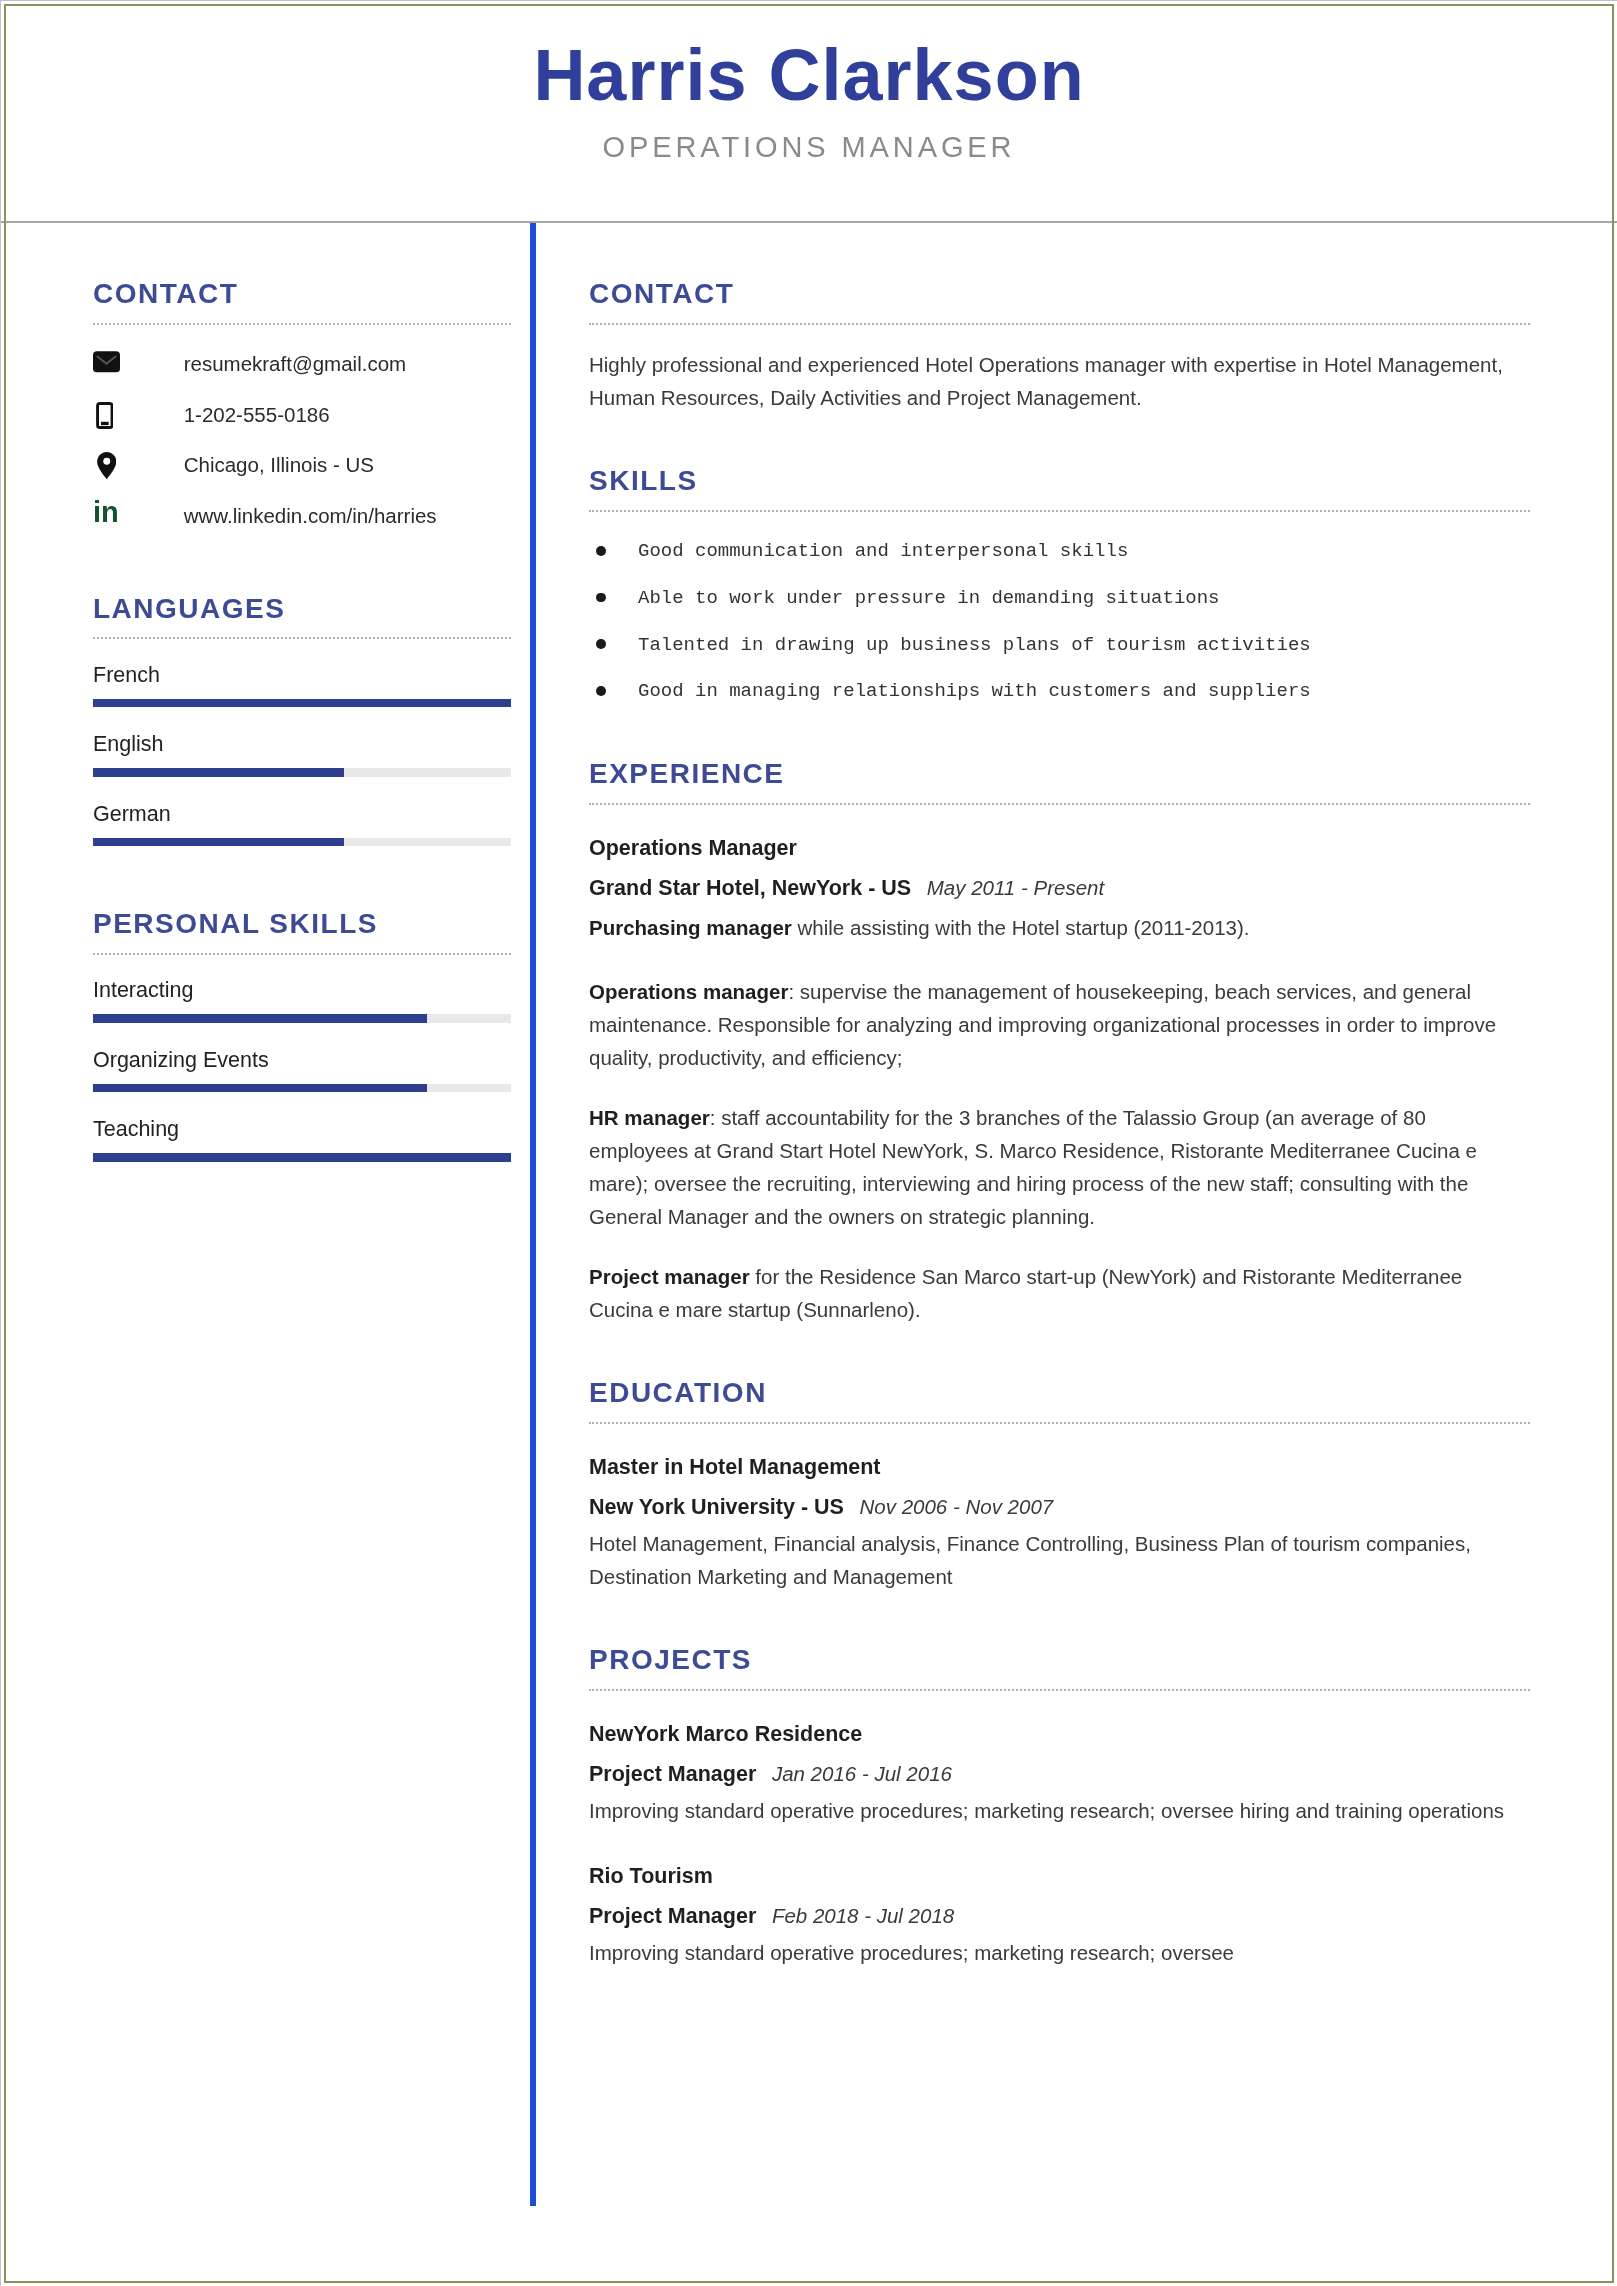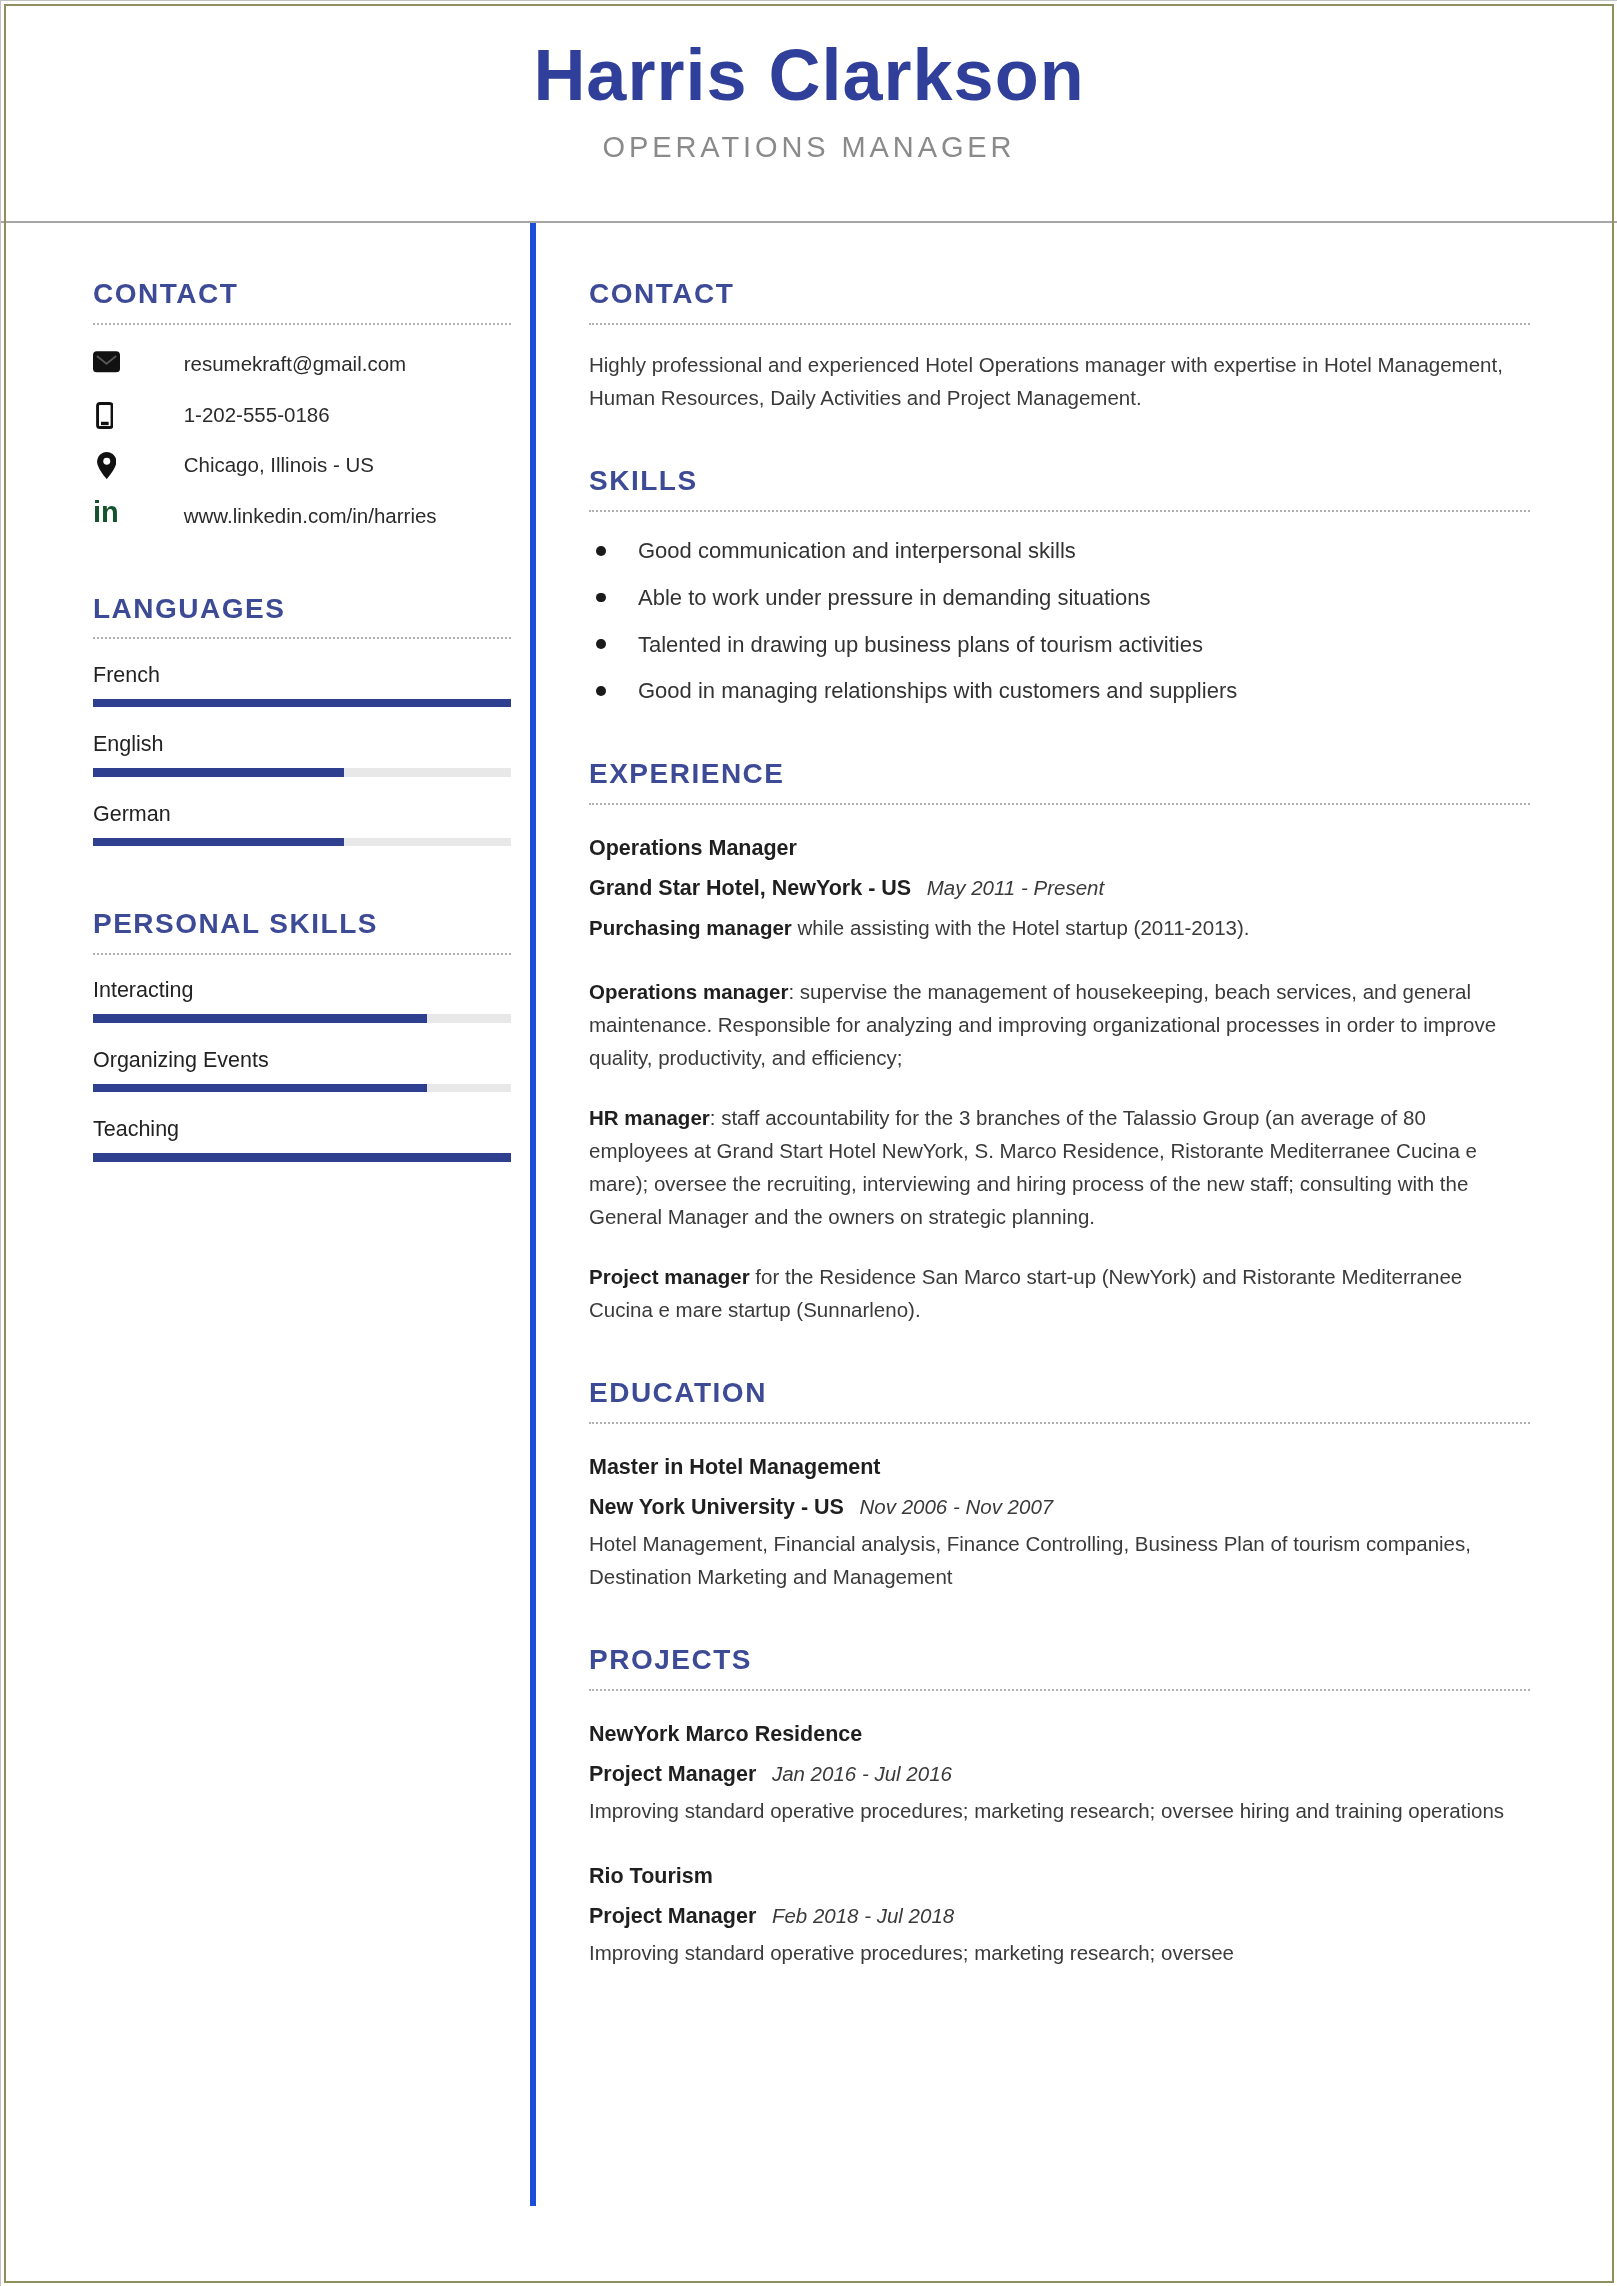--- a/index.html
+++ b/index.html
@@ -72,22 +72,23 @@
   .bar { height:8.8px; background:#e8e8e8; width:100%; }
   .bar-fill { height:100%; background:#2e3f90; }
 
   
   .body-text { font-size:20.5px; line-height:33px; color:#3a3a3a; }
   .section { margin-bottom:51px; }
 
   .skills-list { list-style:none; }
   .skills-list li {
     position:relative; padding-left:49px;
-    font-size:22px; line-height:32px; color:#333333;
+    font-size:19px; line-height:32px; color:#333333;
     margin-bottom:14.6px;
+    font-family:Liberation Mono, monospace;
   }
   .skills-list li::before {
     content:""; position:absolute; left:6.8px; top:10.7px;
     width:9.8px; height:9.8px; border-radius:50%; background:#1a1a1a;
   }
 
   .sub-title { font-size:21.5px; font-weight:bold; color:#1f1f1f; line-height:40px; }
   .date { font-size:20.5px; font-style:italic; font-weight:normal; color:#3a3a3a; margin-left:15.6px; }
   .para { font-size:20.5px; line-height:33px; color:#3a3a3a; margin-top:27px; }
   .para b, .inline-b { font-weight:bold; color:#1f1f1f; }

